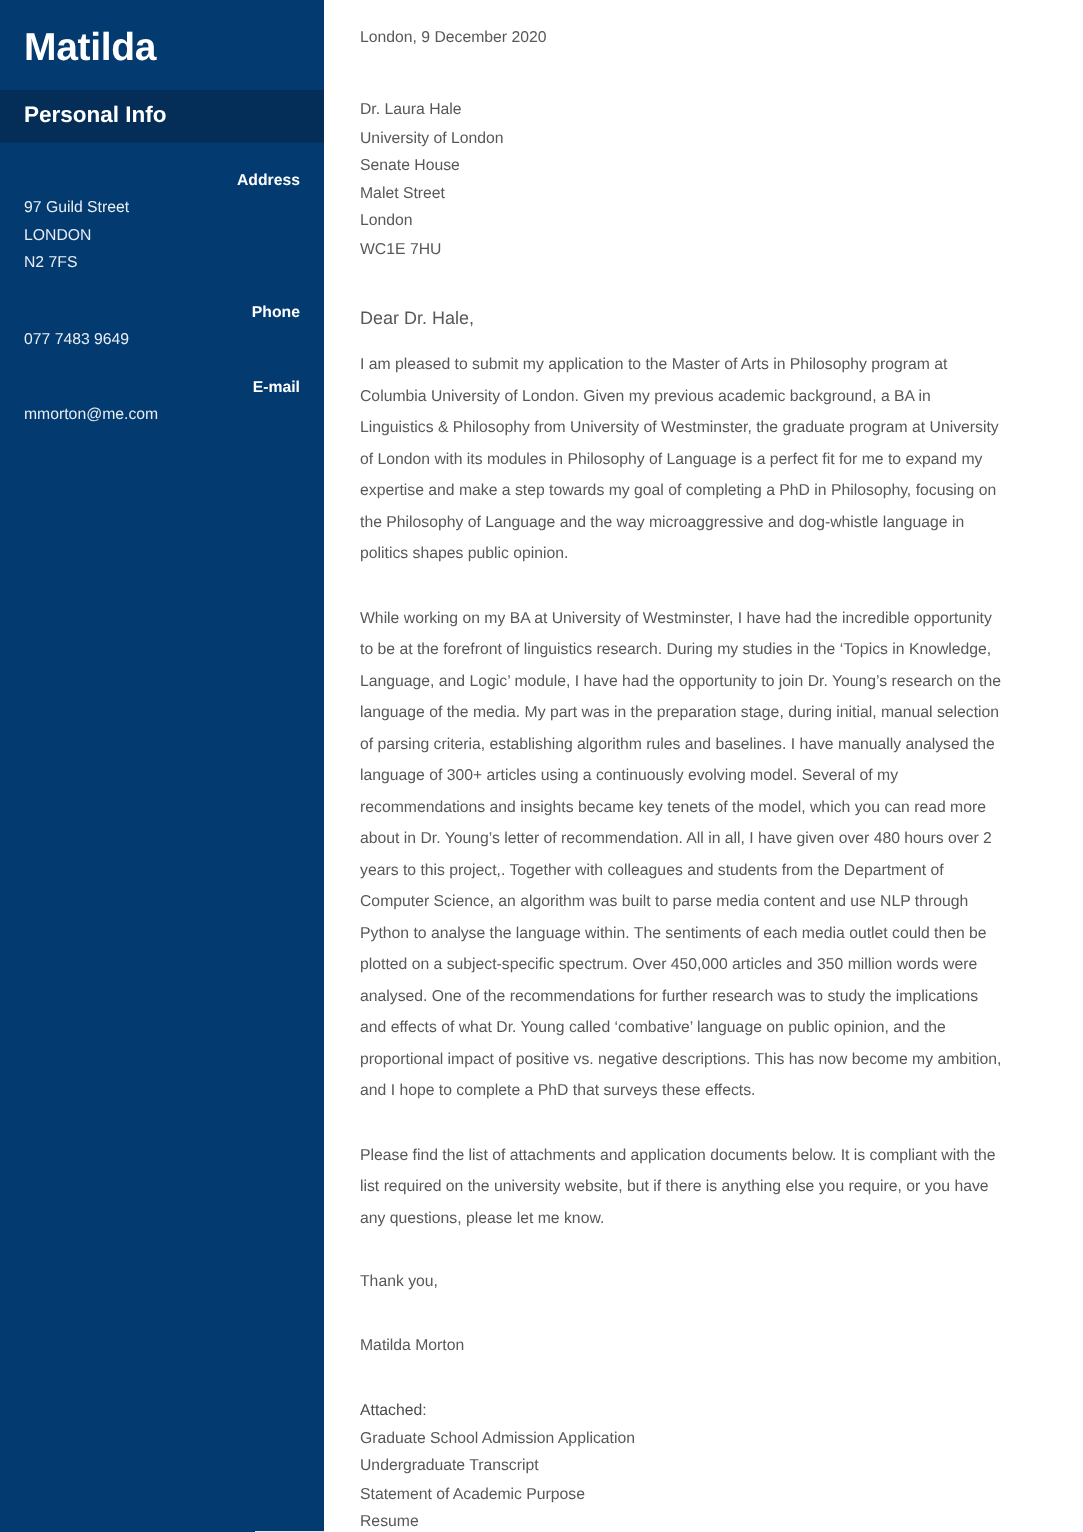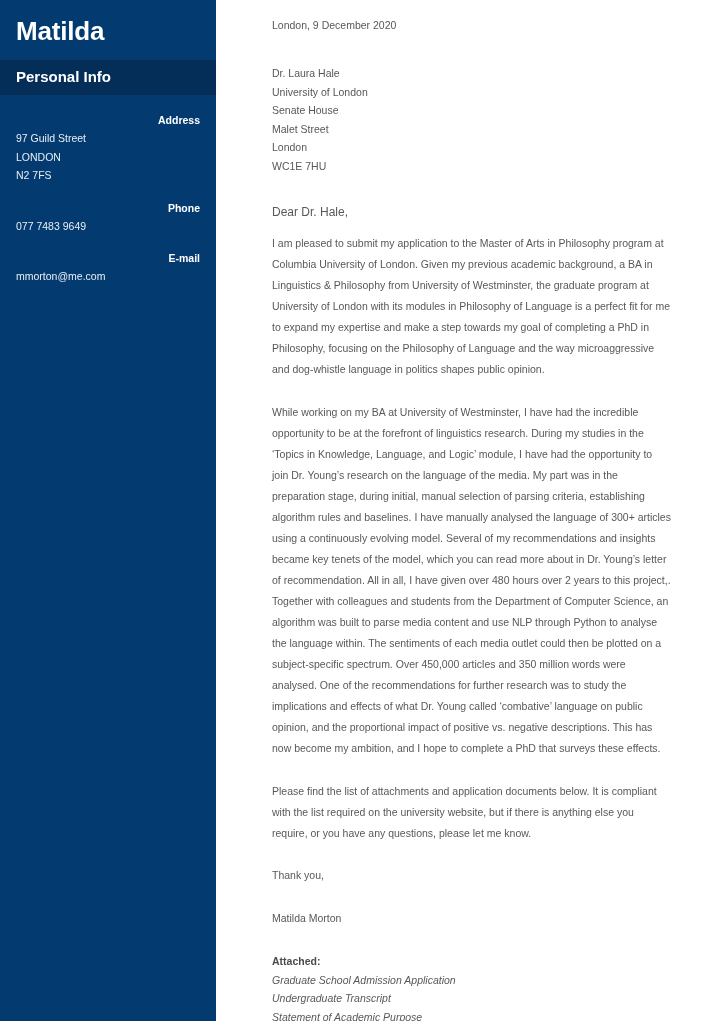--- a/index.html
+++ b/index.html
@@ -13,21 +13,20 @@
     font-family: "Liberation Sans", sans-serif;
     -webkit-font-smoothing: antialiased;
   }
   .page {
     position: relative;
     width: 683px;
     height: 1021px;
     display: flex;
     background: #ffffff;
     overflow: hidden;
-    gap: 32px;
   }
 
   
   .sidebar {
     width: 216px;
     min-width: 216px;
     background: #033b70;
     color: #ffffff;
     box-sizing: border-box;
     position: relative;
@@ -109,28 +108,27 @@
   .closing-line {
     font-size: 10.5px;
     line-height: 19px;
     margin-bottom: 24px;
   }
   .attachments {
     margin-top: 0;
   }
   .attach-title {
     font-size: 10.5px;
-    font-weight: bold;
+    font-weight: normal;
     line-height: 18.5px;
     color: #4a4a4a;
   }
   .attach-item {
     font-size: 10.5px;
     line-height: 18.5px;
-    font-style: italic;
   }
 </style>
 </head>
 <body>
 
 <div class="page">
 
   <aside class="sidebar">
 
     <div class="name-block">

